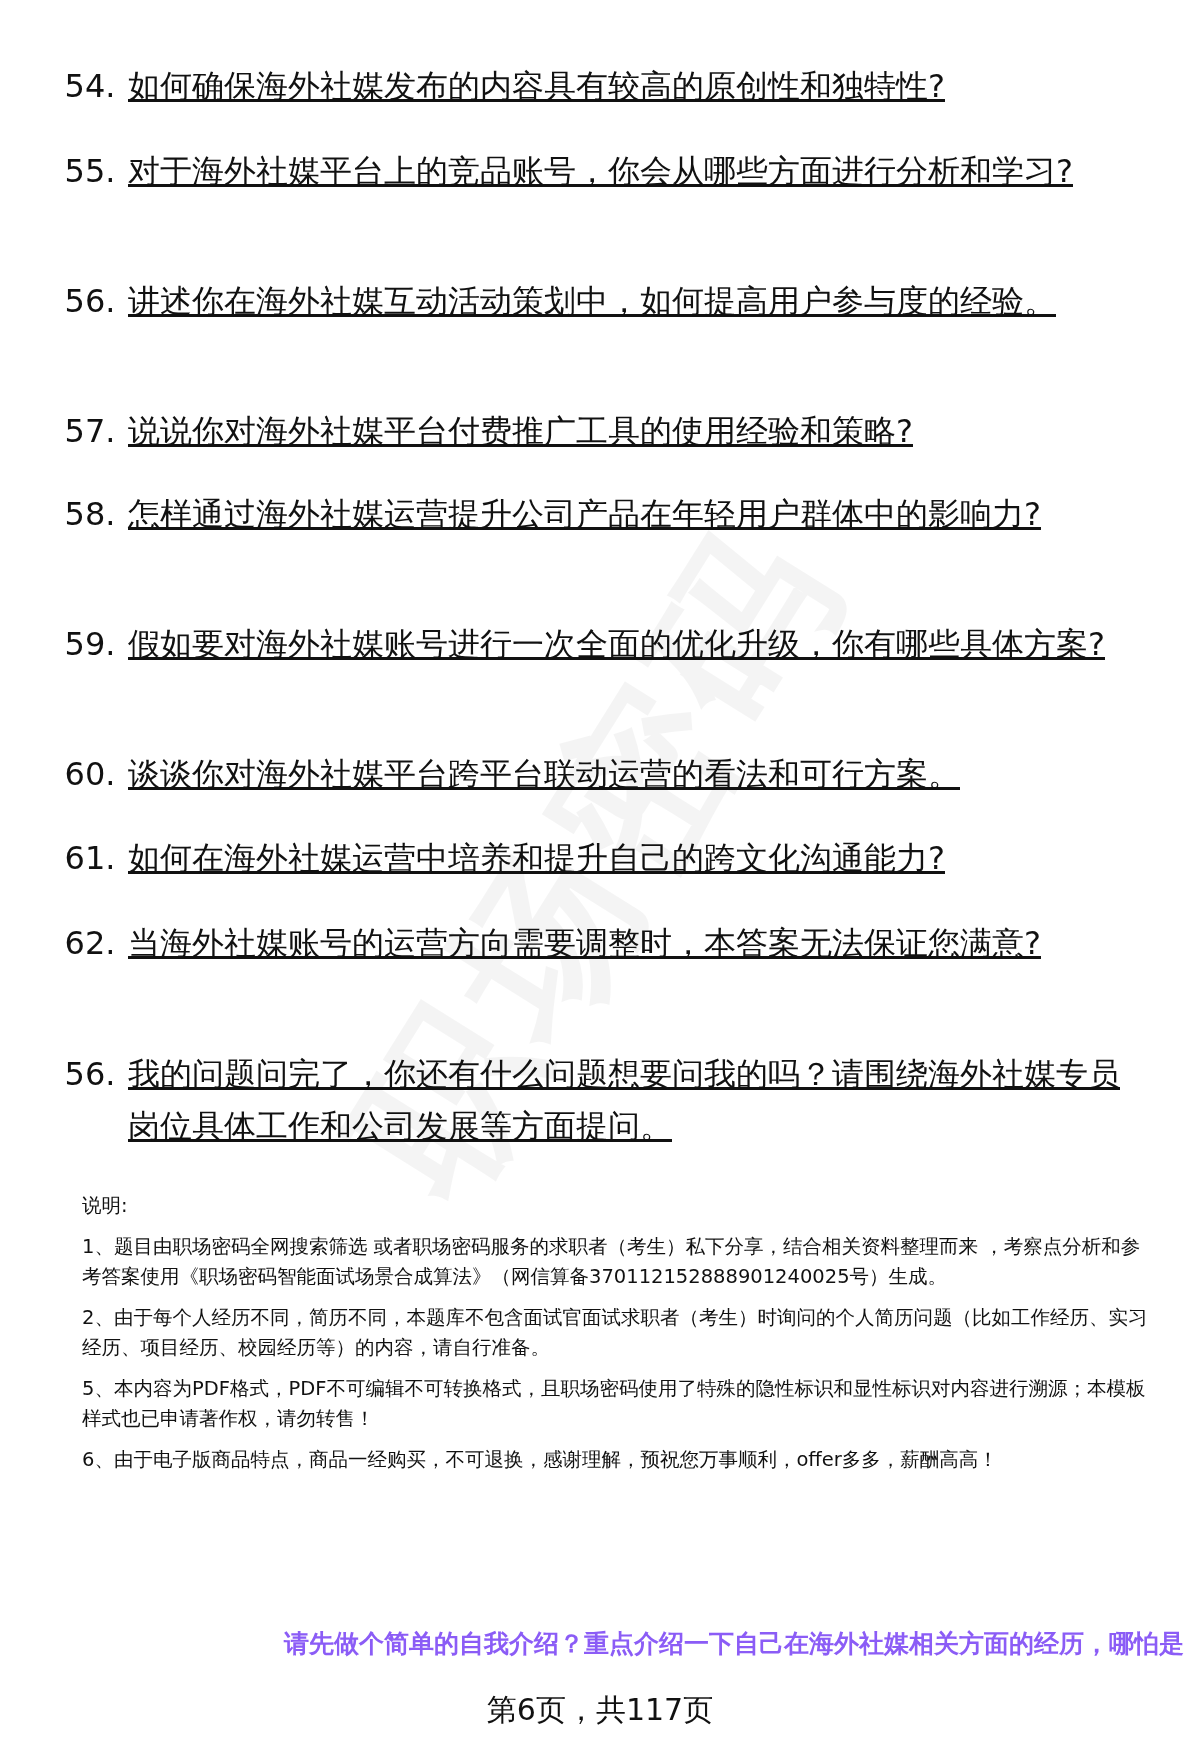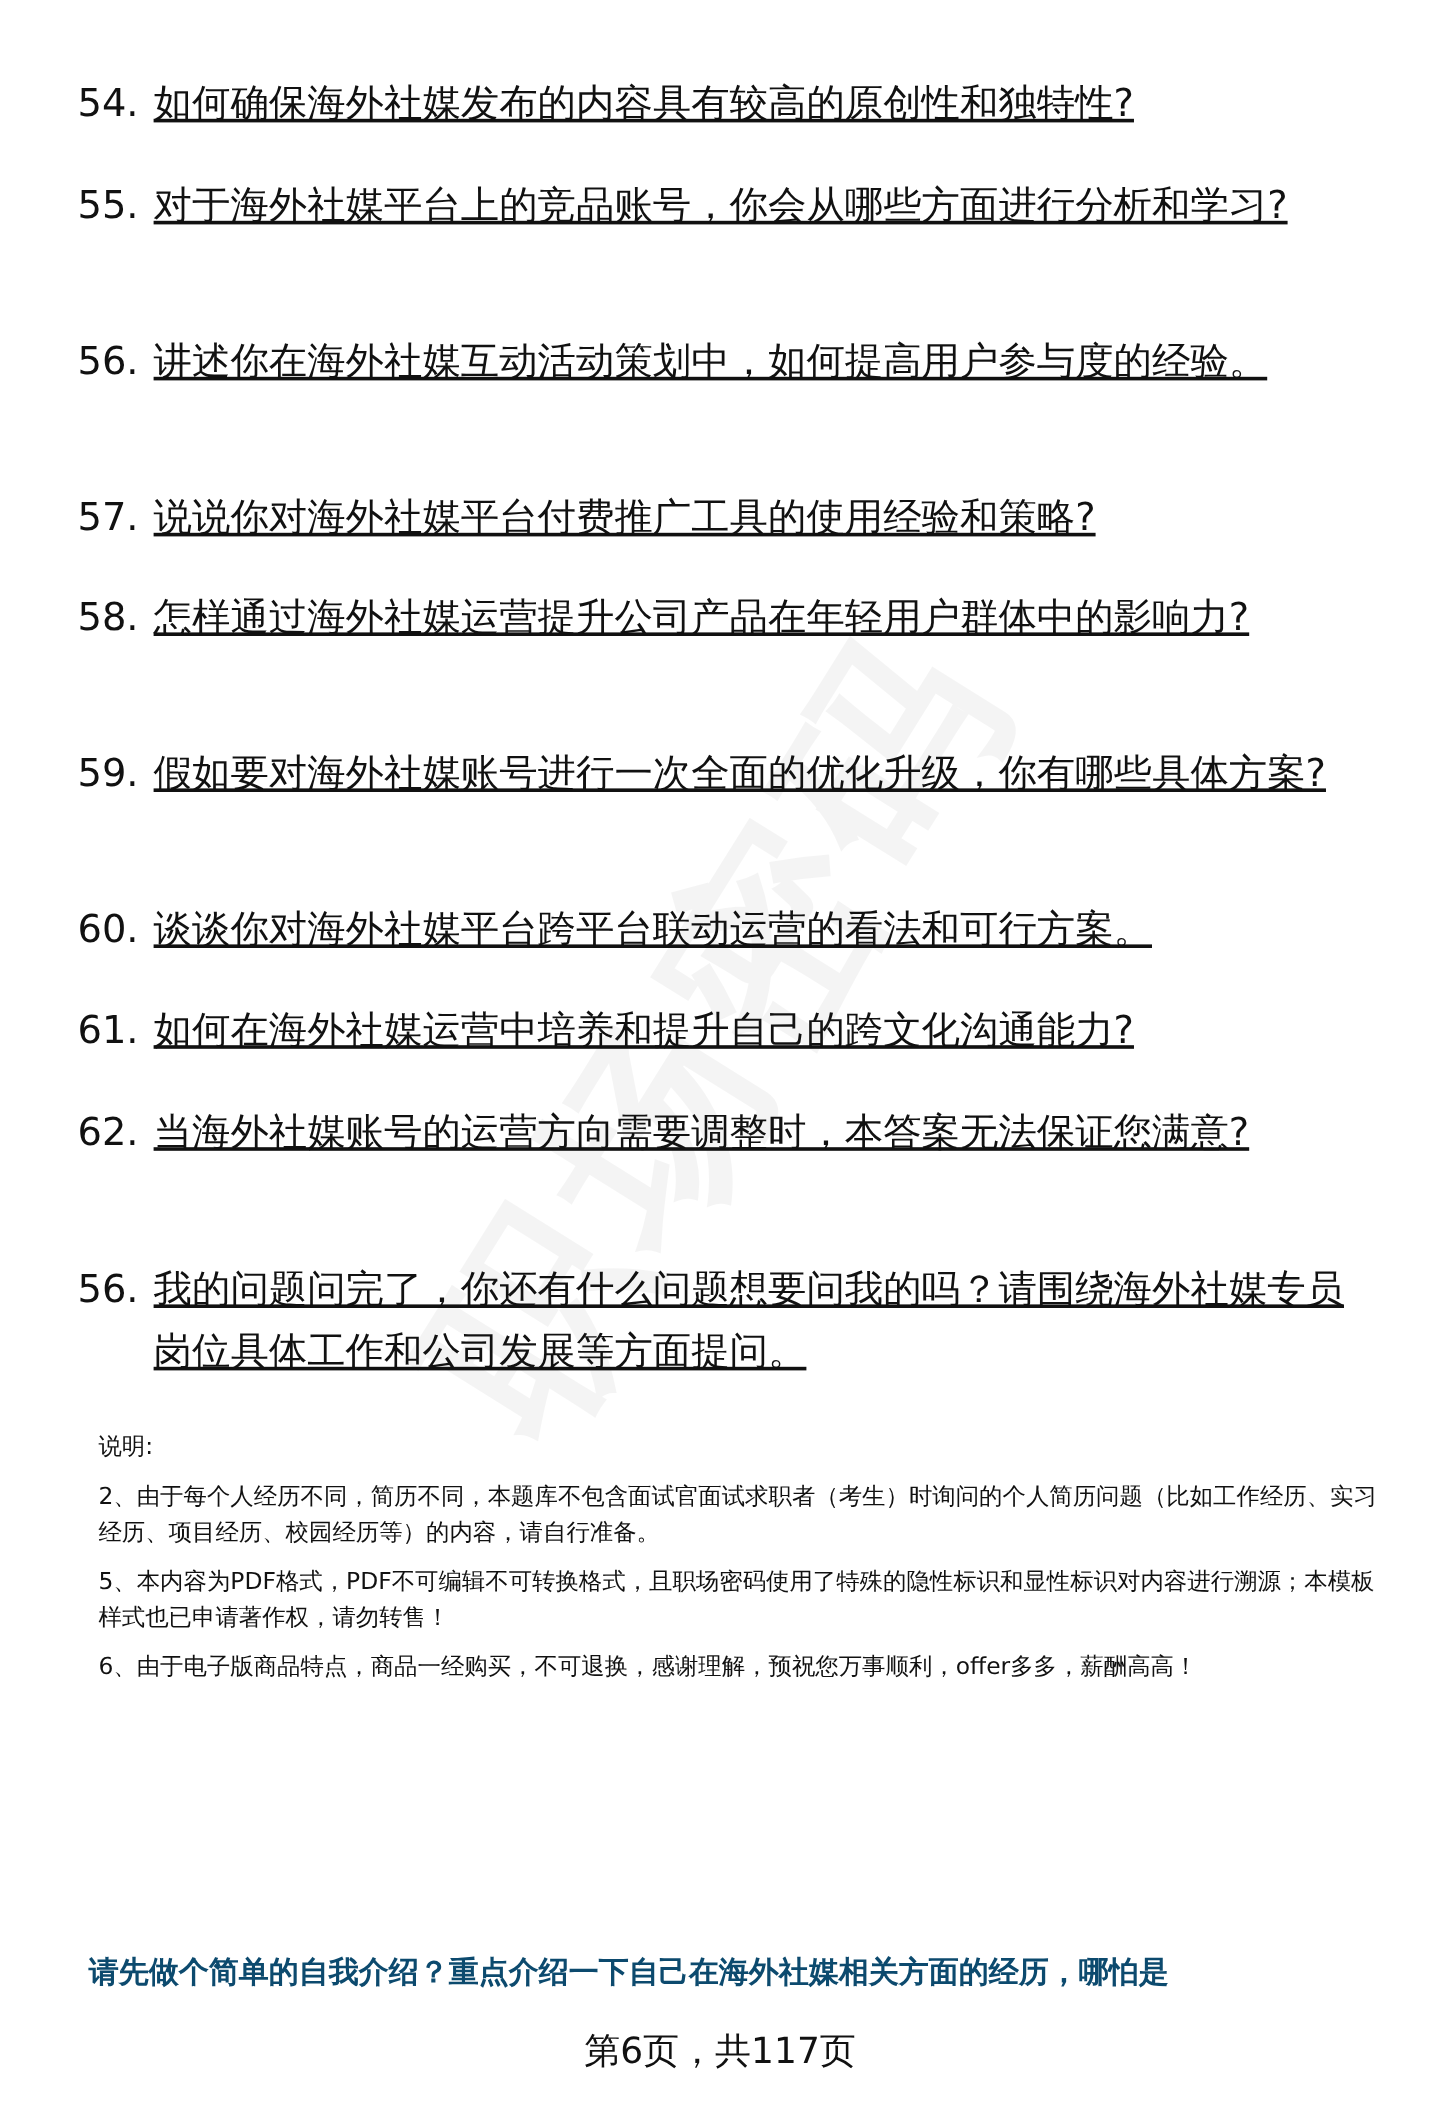--- a/index.html
+++ b/index.html
@@ -21,22 +21,23 @@
   }
   .q .num { width: 76px; flex: none; text-align: center; }
   .q .text { width: 1010px; text-decoration: underline; }
   .notes {
     position: absolute; left: 72px; top: 1181px; width: 1090px;
     font-size: 19.5px; line-height: 30.5px; color: #111;
   }
   .notes div { margin: 10px; }
   .highlight {
     position: absolute; left: 74px; top: 1624px; width: 1110px;
-    font-size: 25px; font-weight: bold; color: #0c4a6e; white-space: nowrap;
+    font-size: 25px; font-weight: bold; color: #8b5cf6; white-space: nowrap;
     line-height: 40px;
+    text-align: right;
   }
   .pager {
     position: absolute; left: 0; width: 1200px; top: 1690px; text-align: center;
     font-size: 30px; line-height: 40px; color: #111;
   }
 </style>
 </head>
 <body>
 
 <div class="watermark">职场密码</div>
@@ -79,20 +80,21 @@
     <span class="text">当海外社媒账号的运营方向需要调整时，本答案无法保证您满意?</span>
   </div>
   <div class="q" style="top:1048px">
     <span class="num">56.</span>
     <span class="text">我的问题问完了，你还有什么问题想要问我的吗？请围绕海外社媒专员岗位具体工作和公司发展等方面提问。</span>
   </div>
 </div>
 
 <div class="notes">
   <div>说明:</div>
+  <div>1、题目由职场密码全网搜索筛选 或者职场密码服务的求职者（考生）私下分享，结合相关资料整理而来 ，考察点分析和参考答案使用《职场密码智能面试场景合成算法》（网信算备370112152888901240025号）生成。</div>
   <div>2、由于每个人经历不同，简历不同，本题库不包含面试官面试求职者（考生）时询问的个人简历问题（比如工作经历、实习经历、项目经历、校园经历等）的内容，请自行准备。</div>
   <div>5、本内容为PDF格式，PDF不可编辑不可转换格式，且职场密码使用了特殊的隐性标识和显性标识对内容进行溯源；本模板样式也已申请著作权，请勿转售！</div>
   <div>6、由于电子版商品特点，商品一经购买，不可退换，感谢理解，预祝您万事顺利，offer多多，薪酬高高！</div>
 </div>
 
 <div class="highlight">请先做个简单的自我介绍？重点介绍一下自己在海外社媒相关方面的经历，哪怕是</div>
 
 <div class="pager">第6页，共117页</div>
 
 </body></html>

